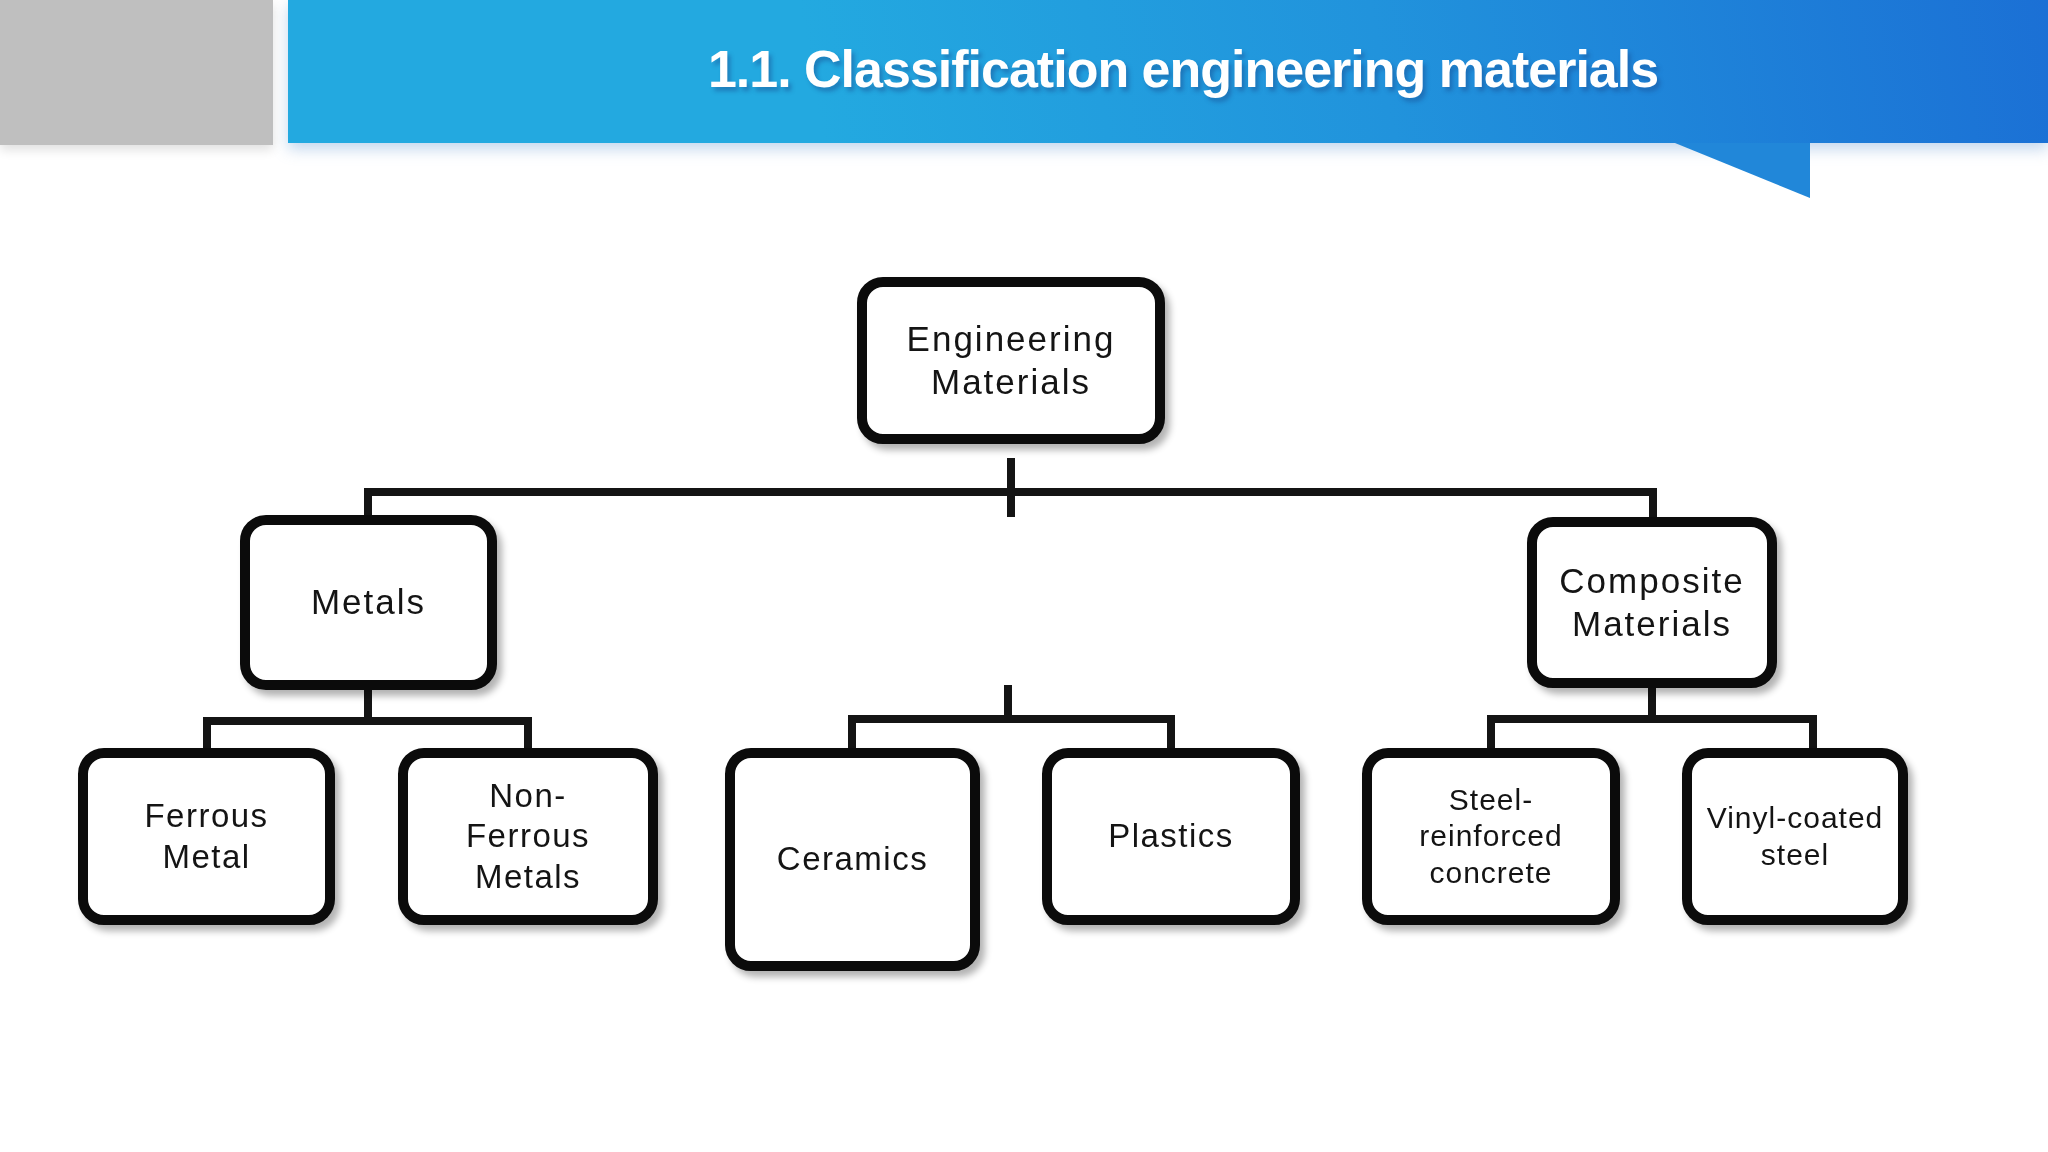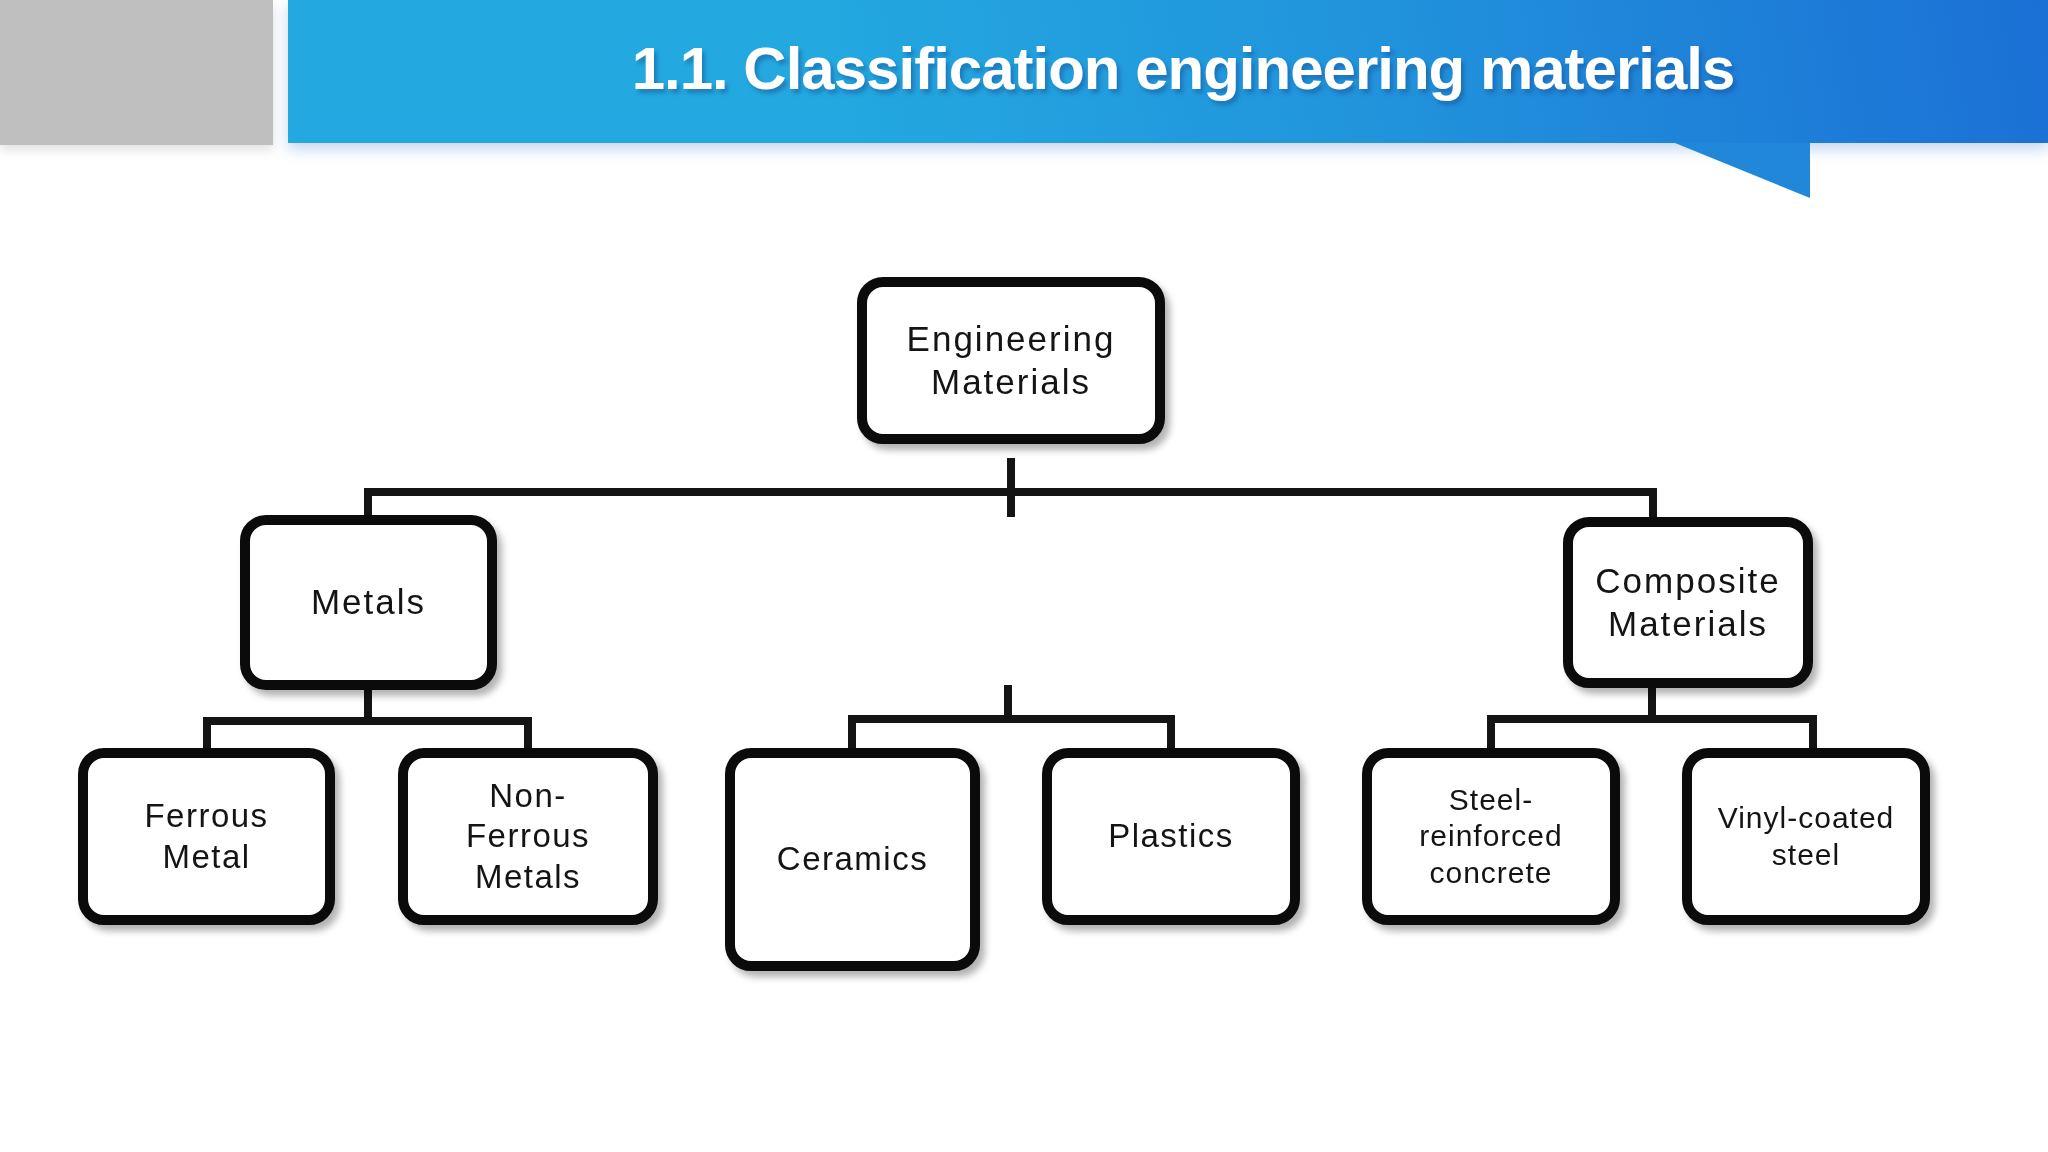--- a/index.html
+++ b/index.html
@@ -38,21 +38,21 @@
     position: absolute;
     left: 1675px; top: 143px;
     width: 135px; height: 55px;
     background: #2187D9;
     clip-path: polygon(0 0, 100% 0, 100% 100%);
   }
   .slide-title {
     margin: 0;
     padding: 0 0 6px 30px;
     color: #FFFFFF;
-    font-size: 60px;
+    font-size: 52px;
     font-weight: 700;
     letter-spacing: -1px;
     white-space: nowrap;
     text-shadow: 3px 4px 4px rgba(25,70,140,0.45);
   }
 
   
   .connectors {
     position: absolute;
     left: 0; top: 0;
@@ -75,27 +75,27 @@
     line-height: 1.22;
     white-space: pre-line;
   }
   .node.small { font-size: 33px; letter-spacing: 1.5px; }
   .node.xsmall { font-size: 30px; letter-spacing: 1px; }
 
   
   #node-root        { left: 857px;  top: 277px; width: 308px; height: 167px; }
   #node-metals      { left: 240px;  top: 515px; width: 257px; height: 175px; }
   #node-nonmetals   { left: 842px;  top: 517px; width: 333px; height: 168px; }
-  #node-composite   { left: 1527px; top: 517px; width: 250px; height: 171px; margin-left: 36px; }
+  #node-composite   { left: 1527px; top: 517px; width: 250px; height: 171px; }
   #node-ferrous     { left: 78px;   top: 748px; width: 257px; height: 177px; }
   #node-nonferrous  { left: 398px;  top: 748px; width: 260px; height: 177px; text-align: center; }
   #node-ceramics    { left: 725px;  top: 748px; width: 255px; height: 223px; }
   #node-plastics    { left: 1042px; top: 748px; width: 258px; height: 177px; }
   #node-steelrc     { left: 1362px; top: 748px; width: 258px; height: 177px; }
-  #node-vinyl       { left: 1682px; top: 748px; width: 248px; height: 177px; }
+  #node-vinyl       { left: 1682px; top: 748px; width: 226px; height: 177px; }
 </style>
 </head>
 <body>
 
 <div id="slide">
 
   <div class="gray-block"></div>
   <div class="banner">
     <h1 class="slide-title">1.1. Classification engineering materials</h1>
   </div>

